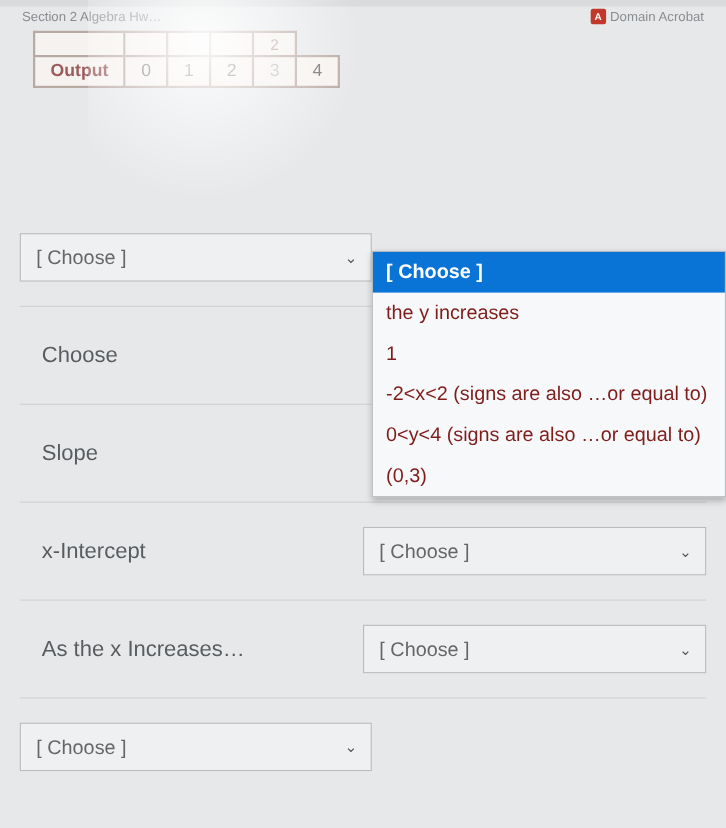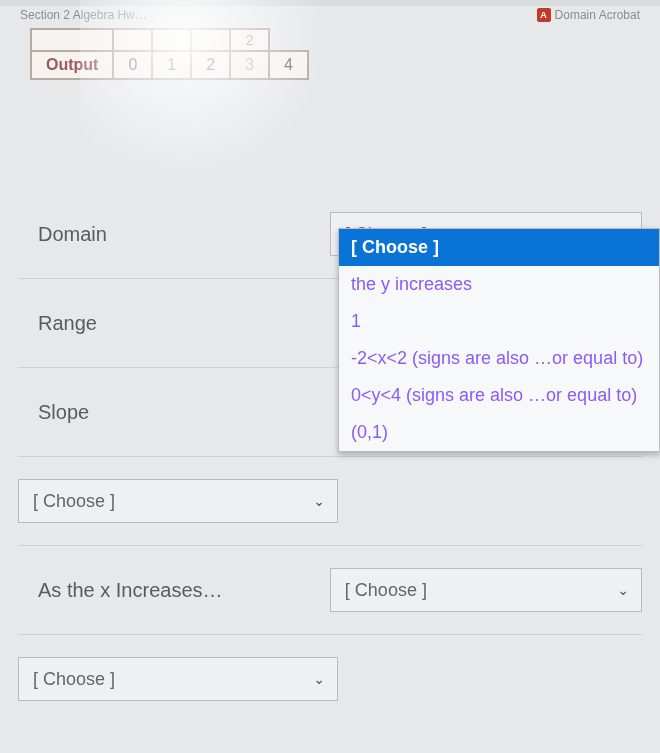--- a/index.html
+++ b/index.html
@@ -136,21 +136,21 @@
     left: 338px;
     width: 320px;
     background: #f7f8f9;
     border: 1px solid #b9bcbf;
     box-shadow: 0 3px 6px rgba(0,0,0,0.25);
     z-index: 50;
   }
   .dropdown .opt {
     padding: 8px 12px;
     font-size: 18px;
-    color: #8b5cf6;
+    color: #7f1d1d;
     white-space: nowrap;
     cursor: pointer;
   }
   .dropdown .opt.selected {
     background: #0a74d6;
     color: #fff;
     font-weight: 600;
   }
 </style>
 </head>
@@ -191,44 +191,44 @@
       </tr>
     </tbody>
       </table>
   </div>
 
   <div class="flare"></div>
 
   <div class="form">
 
     <div class="row">
-      <div class="label">Domain</div>
-      <div class="select">
-        <span>[ Choose ]</span>
-        <span class="arrow">⌄</span>
-      </div>
-    </div>
-
-    <div class="row">
-      <div class="label">Range</div>
+      <div class="select">
+        <span>[ Choose ]</span>
+        <span class="arrow">⌄</span>
+      </div>
+    </div>
+
+    <div class="row">
+      <div class="label">Choose</div>
       <div class="select" style="visibility:hidden">
         <span>[ Choose ]</span>
 
       </div>
     </div>
 
     <div class="row">
       <div class="label">Slope</div>
       <div class="select" style="visibility:hidden">
         <span>[ Choose ]</span>
 
       </div>
     </div>
 
     <div class="row">
+      <div class="label">x-Intercept</div>
       <div class="select">
         <span>[ Choose ]</span>
         <span class="arrow">⌄</span>
       </div>
     </div>
 
     <div class="row">
       <div class="label">As the x Increases…</div>
       <div class="select">
         <span>[ Choose ]</span>
@@ -243,16 +243,16 @@
       </div>
     </div>
   </div>
 
   <div class="dropdown">
     <div class="opt selected">[ Choose ]</div>
     <div class="opt">the y increases</div>
     <div class="opt">1</div>
     <div class="opt">-2&lt;x&lt;2 (signs are also …or equal to)</div>
     <div class="opt">0&lt;y&lt;4 (signs are also …or equal to)</div>
-    <div class="opt">(0,1)</div>
+    <div class="opt">(0,3)</div>
   </div>
 
 </div>
 
 </body></html>

